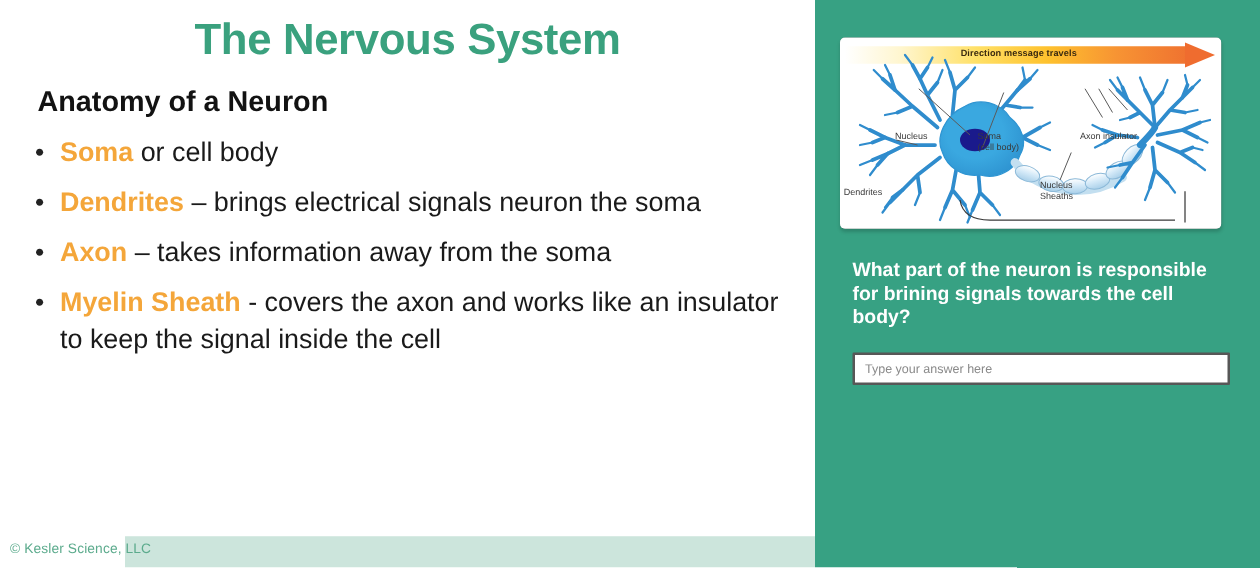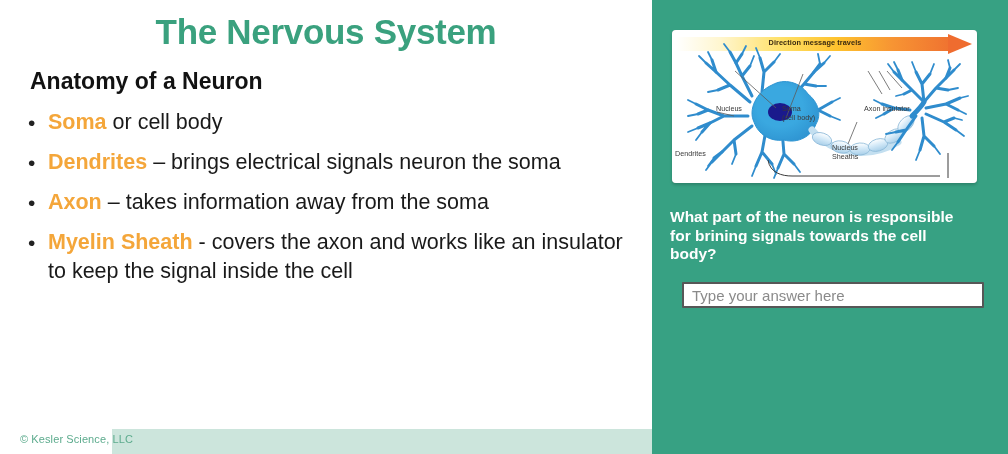--- a/index.html
+++ b/index.html
@@ -71,21 +71,21 @@
     color: #1a1a1a;
   }
   .kw {
     color: #f4a63a;
     font-weight: bold;
   }
 
   
   #footer {
     position: absolute;
-    left: 12px; bottom: 0;
+    left: 0; bottom: 0;
     width: 678px; height: 27px; text-decoration: underline;
   }
   #footer-bar {
     position: absolute;
     left: 100px; top: 2px;
     width: 552px; height: 25px;
     background: #cce5dc;
   }
   #footer-credit {
     position: absolute;
@@ -154,37 +154,37 @@
     font-size: 7.2px;
     color: #3a3a3a;
     line-height: 8.5px;
     white-space: pre-line;
     margin-top: 44px;
   }
 
   
   #question-text {
     position: absolute;
-    left: 18px; top: 208px;
+    left: 30px; top: 208px;
     width: 300px;
     color: #ffffff;
     font-size: 15.5px;
     font-weight: bold;
     line-height: 18.5px;
   }
   #answer-input {
     position: absolute;
     left: 30px; top: 282px;
     width: 302px; height: 26px;
     box-sizing: border-box;
     background: #ffffff;
     border: 2px solid #575757;
     border-radius: 1px;
     font-family: "Liberation Sans", sans-serif;
-    font-size: 15px;
+    font-size: 10px;
     color: #333333;
     padding: 0 8px;
     outline: none;
   }
   #answer-input::placeholder {
     color: #8a8a8a;
   }
 </style>
 </head>
 <body>

